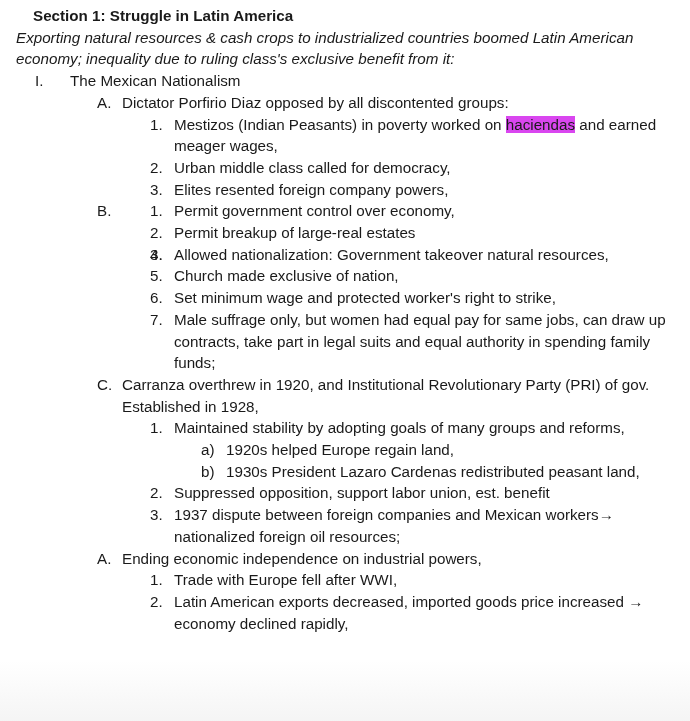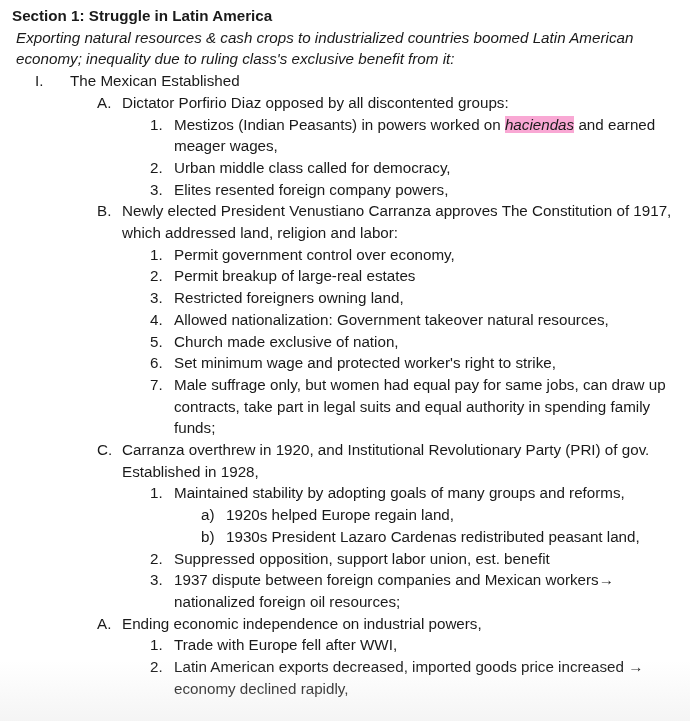--- a/index.html
+++ b/index.html
@@ -18,21 +18,21 @@
       line-height: 21.7px;
     }
     .page {
       position: absolute;
       left: 0;
       top: 5px;
       width: 690px;
     }
     .title {
       position: relative;
-      margin-left: 12px;
+      margin-left: 33px;
       font-weight: bold;
       height: 21.7px;
       white-space: nowrap;
     }
     .intro {
       margin-left: 16px;
       width: 670px;
       font-style: italic;
     }
     .item {
@@ -54,22 +54,21 @@
     .lvl2 > .marker { left: 97px; }
     
     .lvl3 { padding-left: 174px; padding-right: 8px; }
     .lvl3 > .marker { left: 150px; }
     
     .lvl4 { padding-left: 226px; }
     .lvl4 > .marker { left: 201px; }
     .lvl2 > .text { width: 560px; }
     .lvl3 > .text { width: 510px; }
     .hl {
-      background: #f9a8d4;
-      font-style: italic;
+      background: #d946ef;
     }
     .bottom-fade {
       position: absolute;
       left: 0;
       bottom: 0;
       width: 690px;
       height: 60px;
       background: linear-gradient(to bottom, rgba(235,235,235,0) 0%, rgba(225,225,225,0.35) 100%);
       pointer-events: none;
     }
@@ -77,55 +76,53 @@
 </head>
 <body>
 
 <div class="page">
 
   <div class="title">Section 1: Struggle in Latin America</div>
   <div class="intro">Exporting natural resources &amp; cash crops to industrialized countries boomed Latin American economy; inequality due to ruling class's exclusive benefit from it:</div>
 
   <div class="item lvl1">
     <span class="marker">I.</span>
-    <span class="text">The Mexican Established</span>
+    <span class="text">The Mexican Nationalism</span>
   </div>
 
   <div class="item lvl2">
     <span class="marker">A.</span>
     <span class="text">Dictator Porfirio Diaz opposed by all discontented groups:</span>
   </div>
   <div class="item lvl3">
     <span class="marker">1.</span>
-    <span class="text"><span>Mestizos (Indian Peasants) in powers worked on </span><span class="hl">haciendas</span><span> and earned meager wages,</span></span>
+    <span class="text"><span>Mestizos (Indian Peasants) in poverty worked on </span><span class="hl">haciendas</span><span> and earned meager wages,</span></span>
   </div>
   <div class="item lvl3">
     <span class="marker">2.</span>
     <span class="text">Urban middle class called for democracy,</span>
   </div>
   <div class="item lvl3">
     <span class="marker">3.</span>
     <span class="text">Elites resented foreign company powers,</span>
   </div>
 
   <div class="item lvl2">
     <span class="marker">B.</span>
-    <span class="text">Newly elected President Venustiano Carranza approves The Constitution of 1917, which addressed land, religion and labor:</span>
   </div>
   <div class="item lvl3">
     <span class="marker">1.</span>
     <span class="text">Permit government control over economy,</span>
   </div>
   <div class="item lvl3">
     <span class="marker">2.</span>
     <span class="text">Permit breakup of large-real estates</span>
   </div>
   <div class="item lvl3">
     <span class="marker">3.</span>
-    <span class="text">Restricted foreigners owning land,</span>
   </div>
   <div class="item lvl3">
     <span class="marker">4.</span>
     <span class="text">Allowed nationalization: Government takeover natural resources,</span>
   </div>
   <div class="item lvl3">
     <span class="marker">5.</span>
     <span class="text">Church made exclusive of nation,</span>
   </div>
   <div class="item lvl3">

